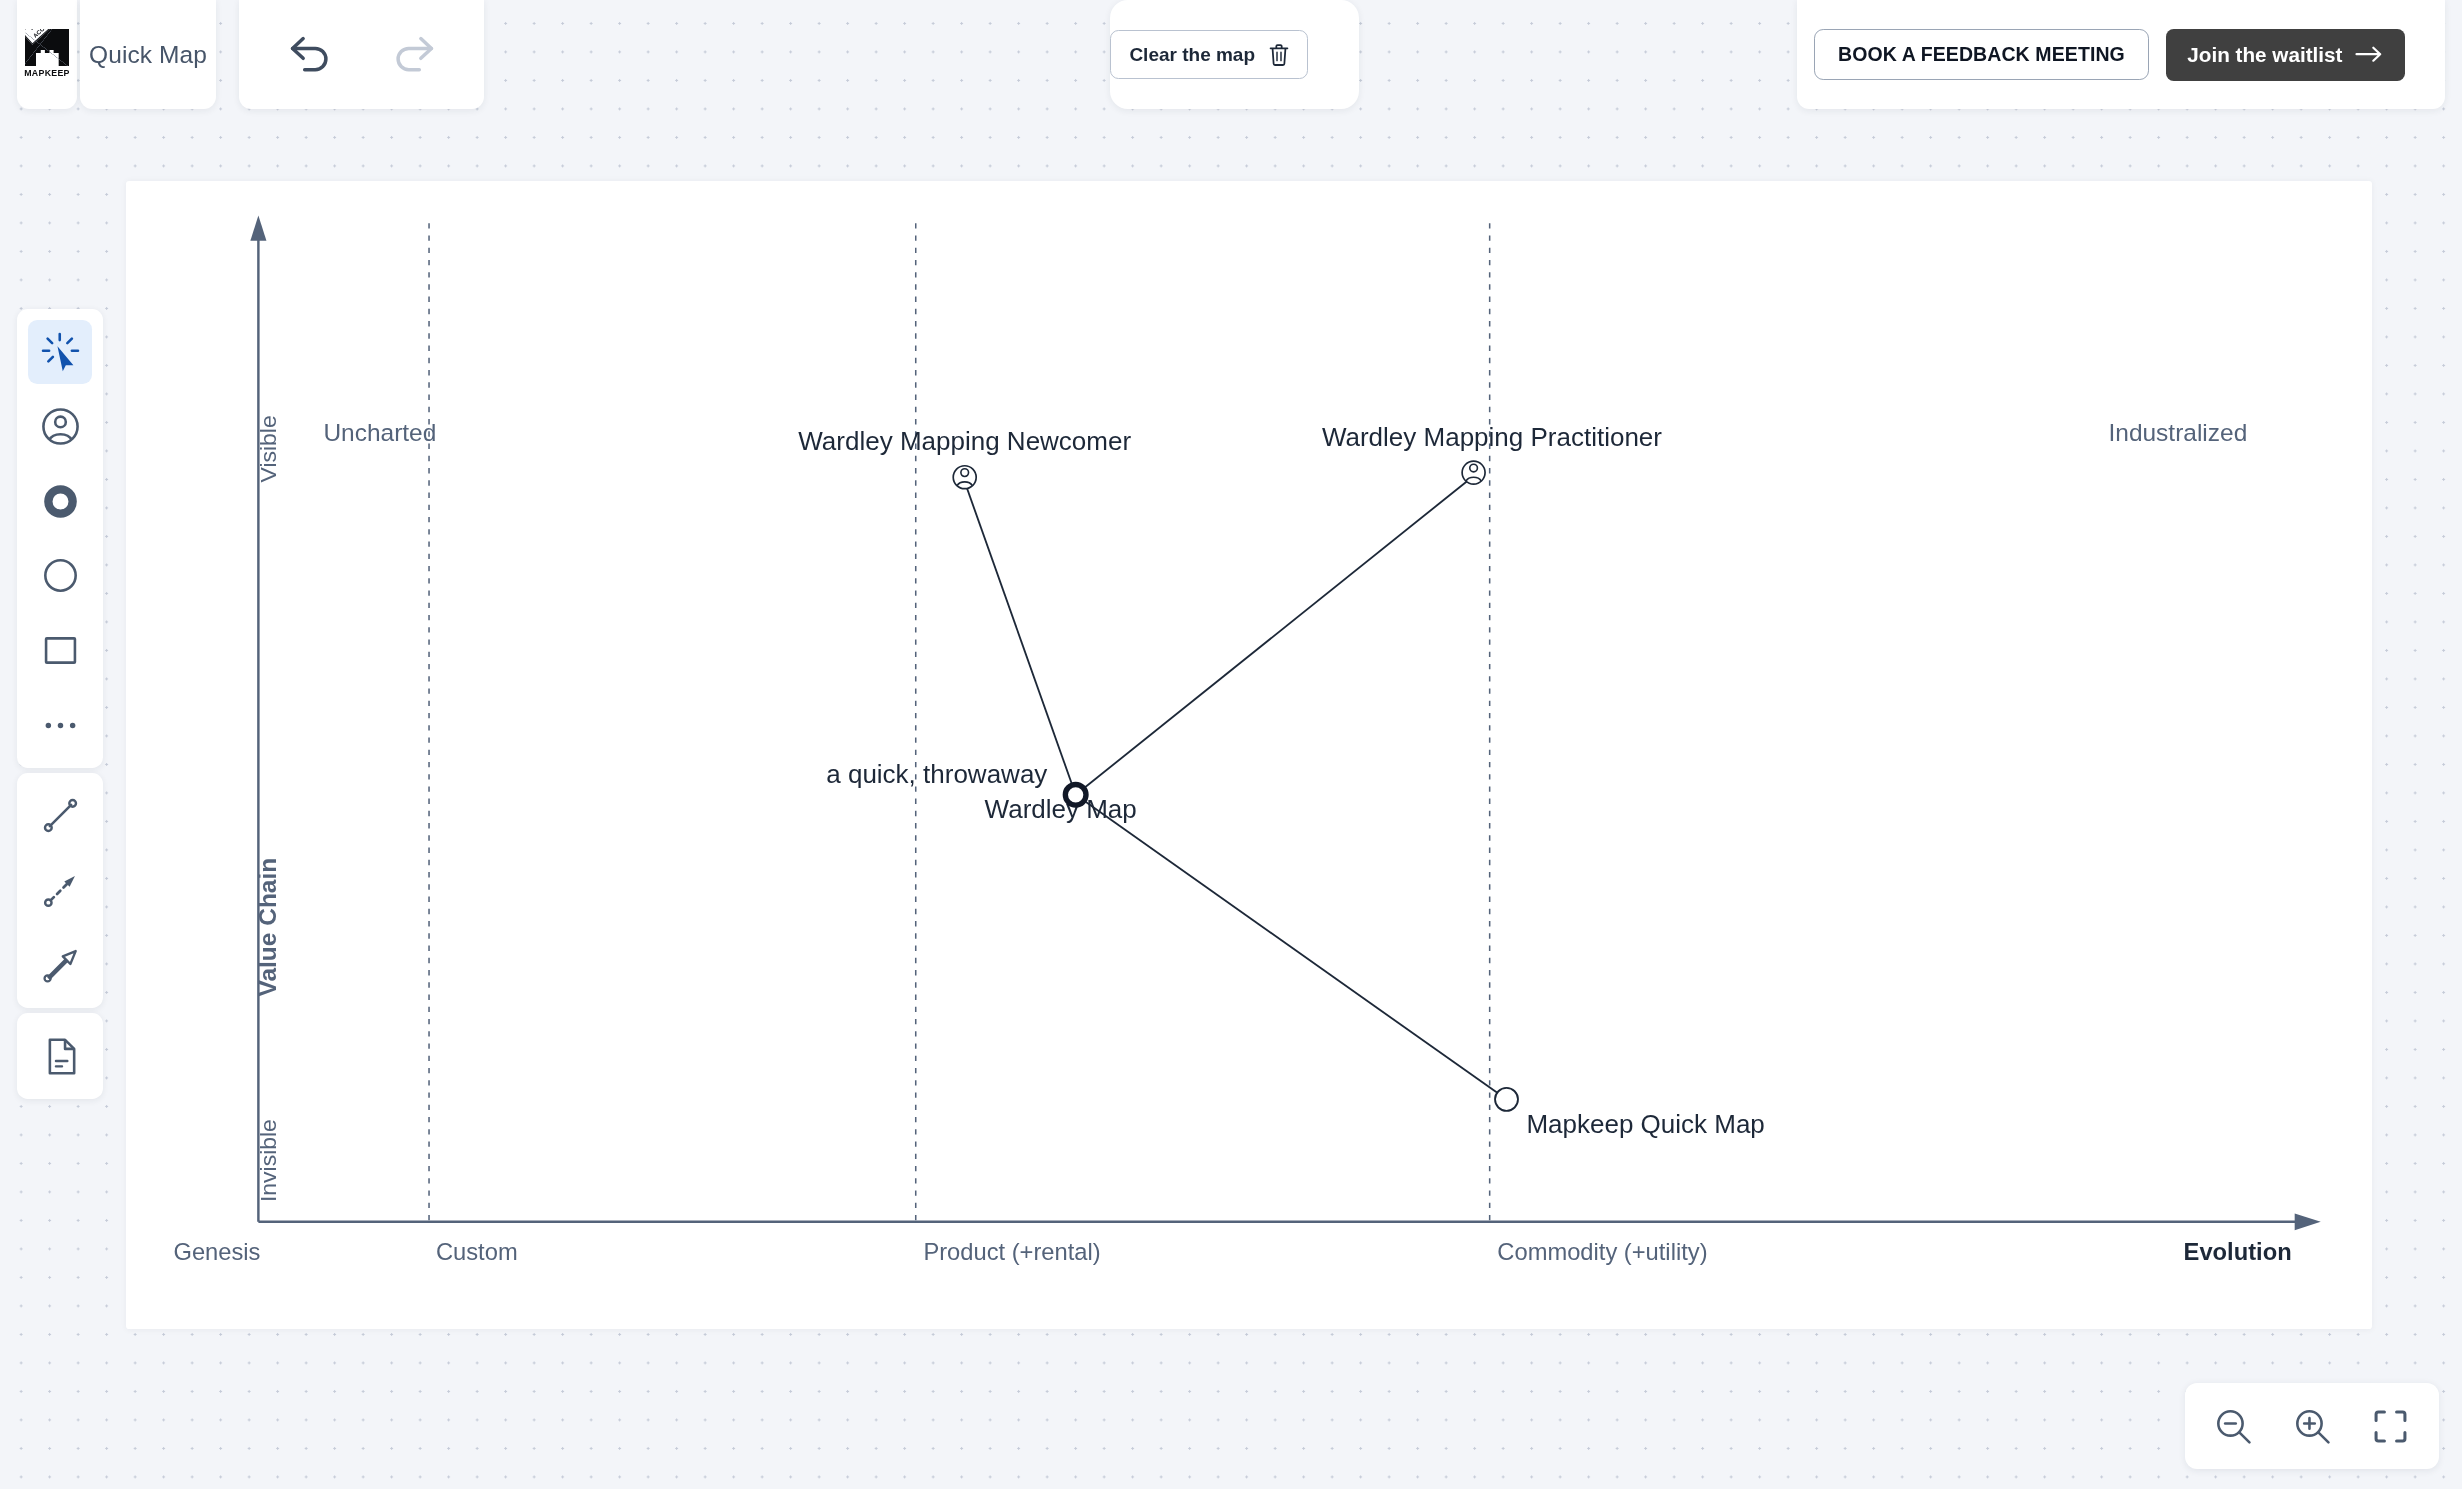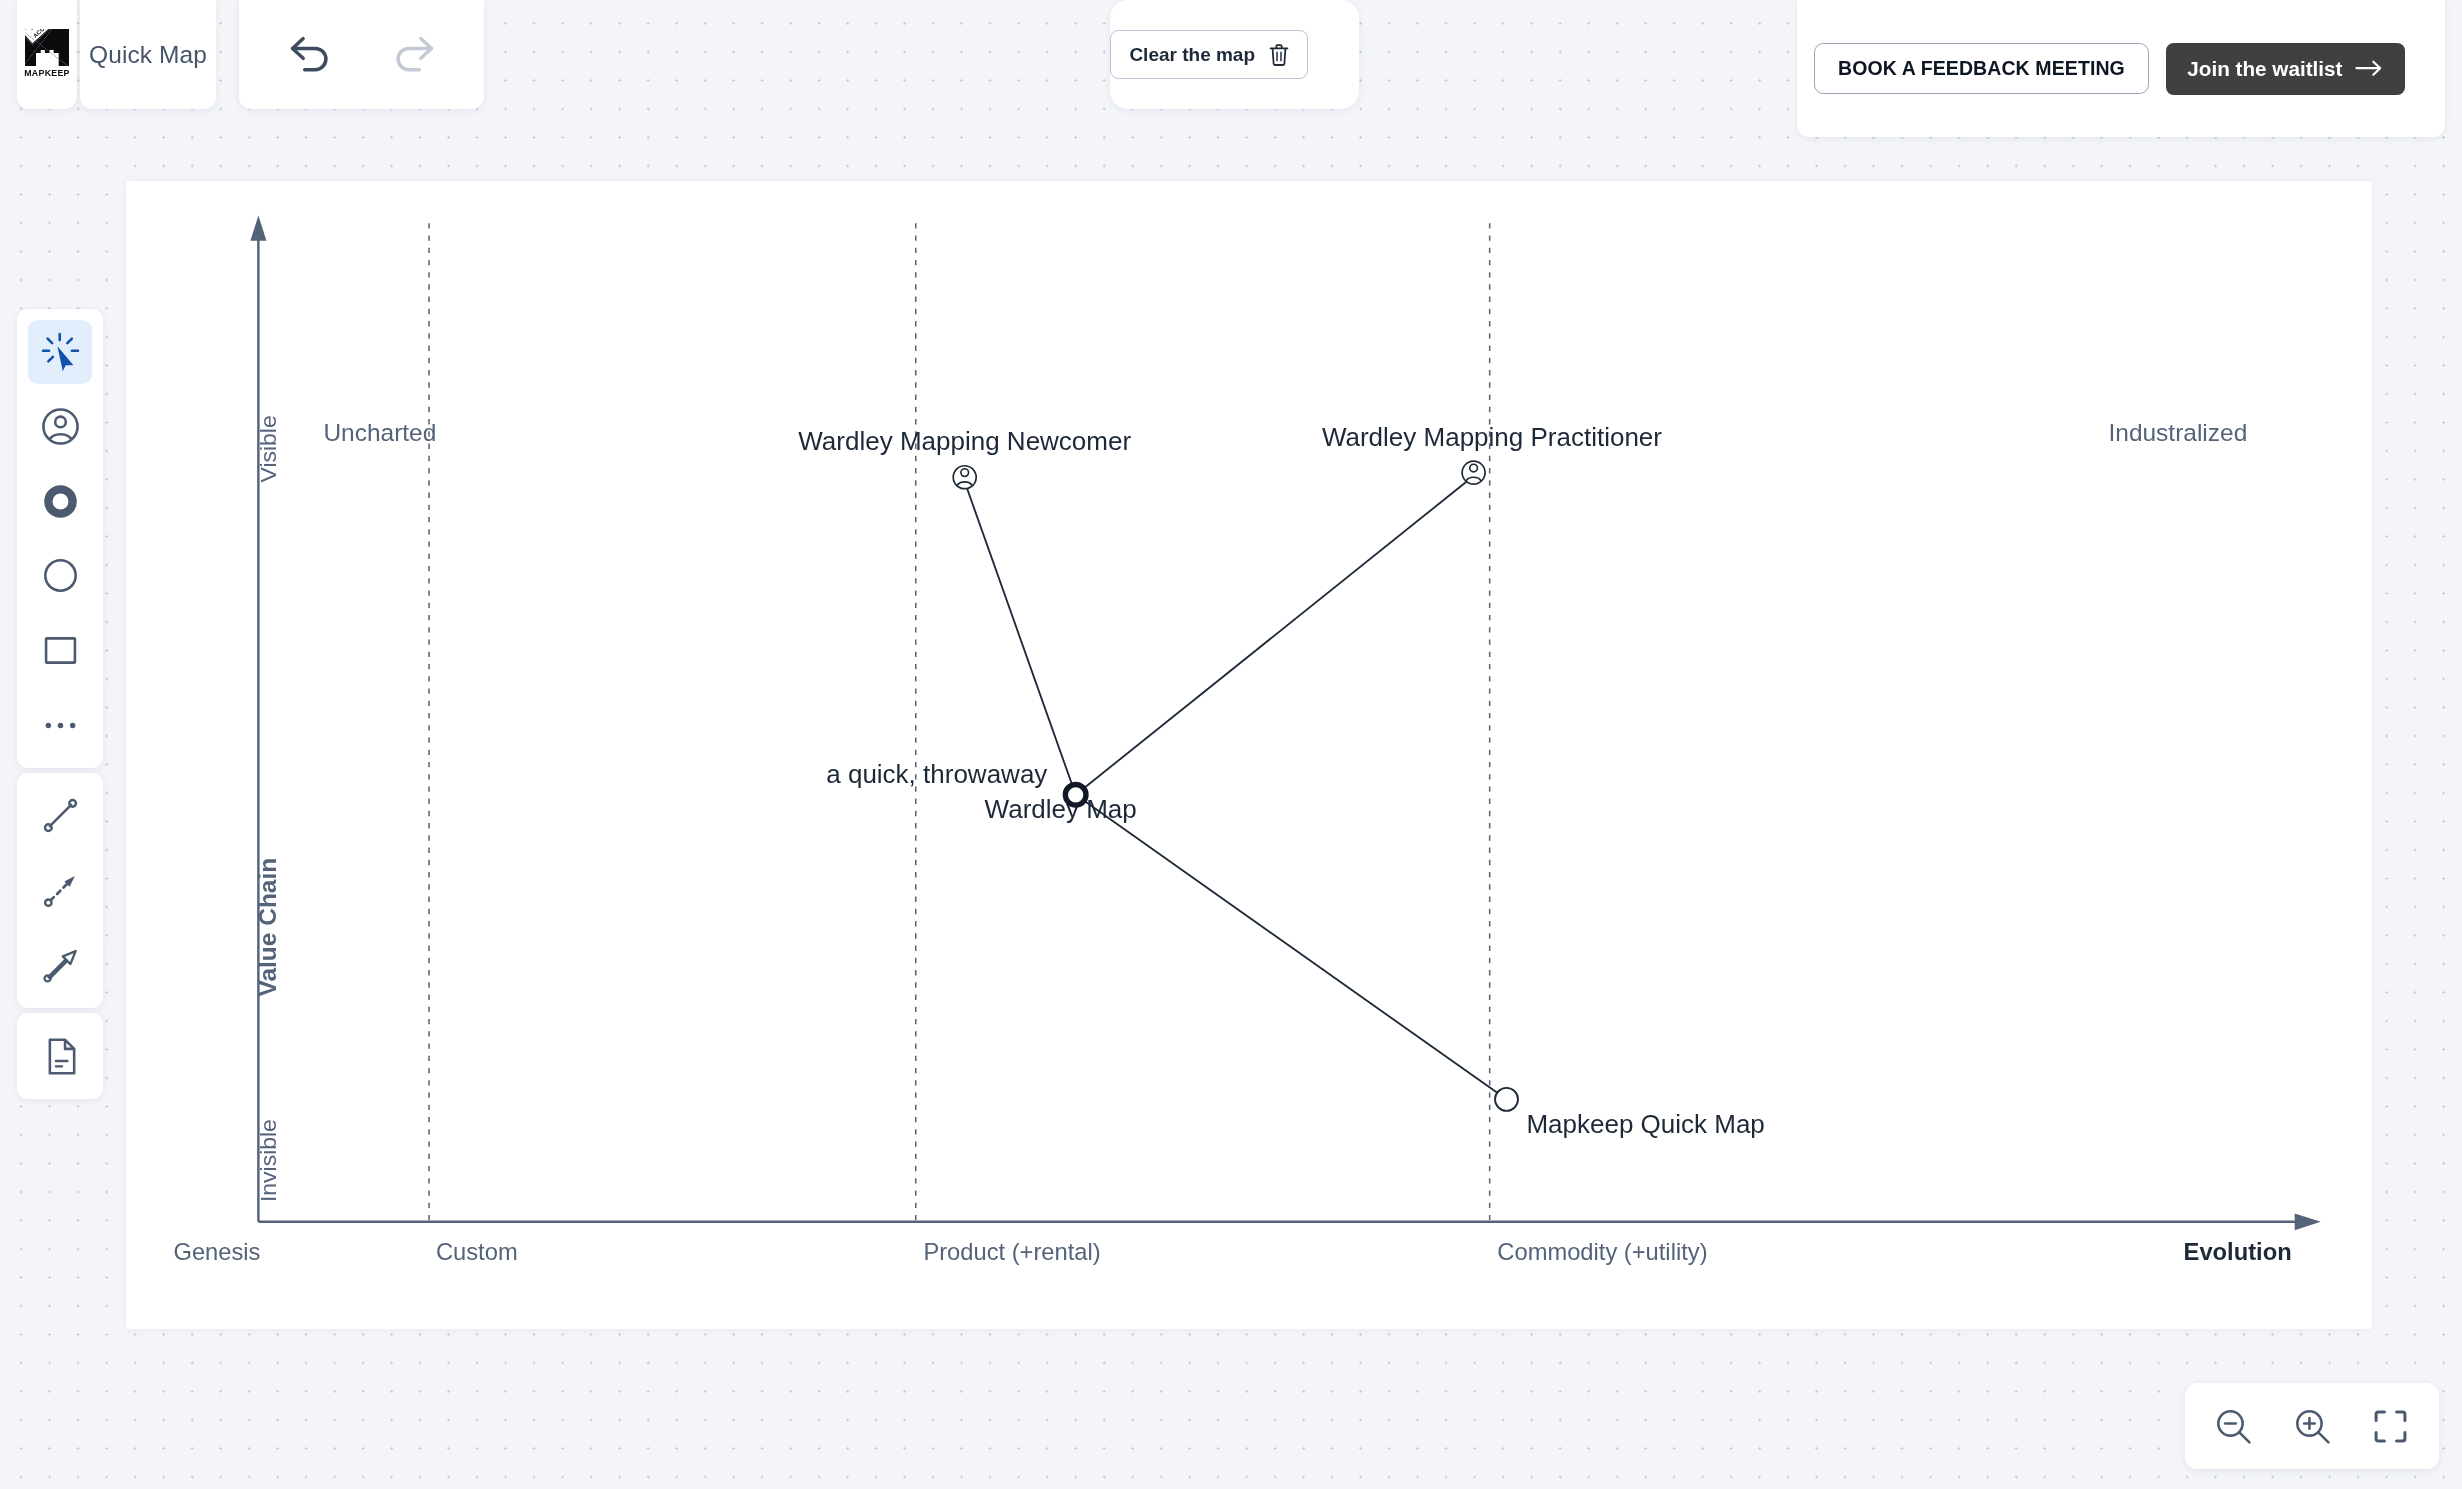--- a/index.html
+++ b/index.html
@@ -137,21 +137,21 @@
     font-family: "Liberation Sans", sans-serif;
     font-size: 19px;
     font-weight: 700;
     color: #1d2838;
     cursor: pointer;
     white-space: nowrap;
   }
 
   #cta-card {
     left: 1797px; top: 0;
-    width: 648px; height: 137px;
+    width: 648px; height: 109px;
     justify-content: flex-start;
     padding-left: 17px;
     gap: 17px;
   }
   #feedback-btn {
     height: 51px;
     padding: 0 23px;
     border: 1.2px solid #9aa5b5;
     border-radius: 9.2px;
     background: #ffffff;

